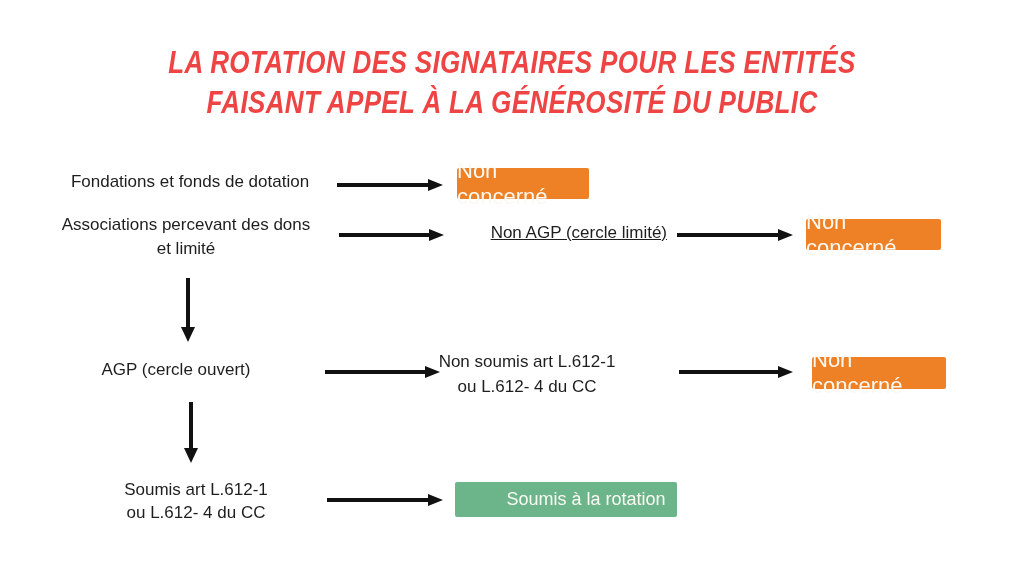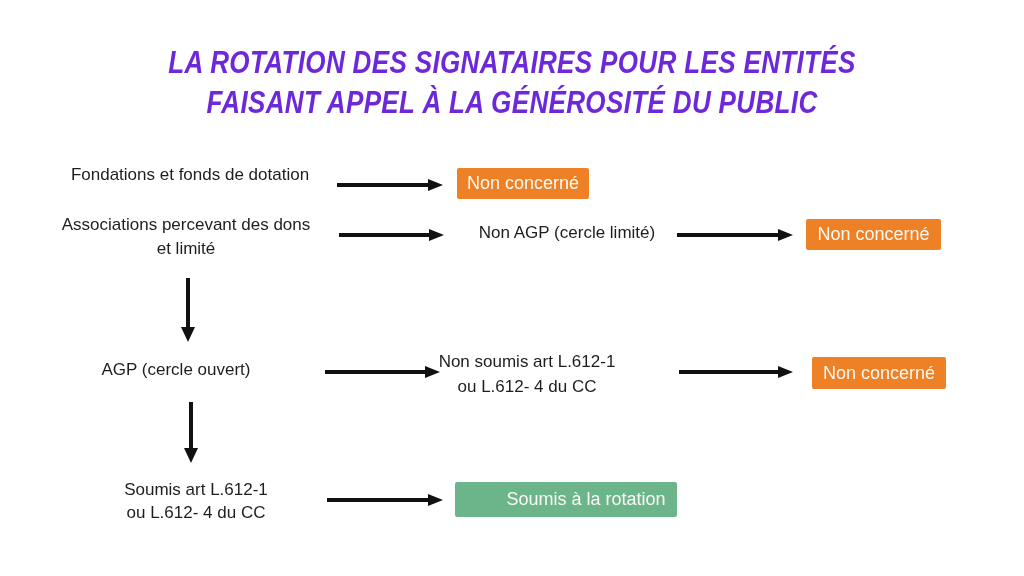--- a/index.html
+++ b/index.html
@@ -2,28 +2,28 @@
 <html><head>
 <meta charset="utf-8">
 <style>
   html,body{margin:0;padding:0;background:#ffffff;}
   .canvas{
     position:relative;width:1024px;height:576px;background:#ffffff;
     font-family:"Liberation Sans", sans-serif;color:#1e1e1e;overflow:hidden;
   }
   
   .title{position:absolute;left:0;top:43px;width:1024px;text-align:center;
-    color:#6d28d9;font-weight:bold;font-style:italic;font-size:31px;line-height:40px;}
+    color:#ef4444;font-weight:bold;font-style:italic;font-size:31px;line-height:40px;}
   .title .tline{transform:scaleX(0.84);transform-origin:50% 50%;white-space:nowrap;letter-spacing:0.4px;}
   
   .lbl{position:absolute;font-size:17px;line-height:24px;text-align:center;color:#1e1e1e;}
-  .lbl.left-align{text-align:center;}
+  .lbl.left-align{text-align:right;text-decoration:underline;}
   
   .box{position:absolute;display:flex;align-items:center;justify-content:center;
-    color:#FBF9F4;font-size:18px;border-radius:2px;}
+    color:#FBF9F4;font-size:22px;border-radius:2px;}
   .box.orange{background:#EE8125;}
   .box.green{background:#6CB489;}
   .box.big{font-size:18px;}
   
   .arrow-h{position:absolute;height:12px;}
   .arrow-h .shaft{position:absolute;left:0;right:11px;top:4px;height:4px;background:#111;}
   .arrow-h .head{position:absolute;right:0;top:0;width:0;height:0;
     border-left:15px solid #111;border-top:6px solid transparent;border-bottom:6px solid transparent;}
   .arrow-v{position:absolute;width:14px;}
   .arrow-v .shaft{position:absolute;top:0;bottom:11px;left:5px;width:4px;background:#111;}
@@ -33,21 +33,21 @@
 </head>
 <body>
 
 <div class="canvas">
 
   <div class="title">
     <div class="tline">LA ROTATION DES SIGNATAIRES POUR LES ENTITÉS</div>
     <div class="tline">FAISANT APPEL À LA GÉNÉROSITÉ DU PUBLIC</div>
   </div>
 
-  <div class="lbl" style="left:40px;top:163px;width:300px;">Fondations et fonds de dotation</div>
+  <div class="lbl" style="left:40px;top:170px;width:300px;">Fondations et fonds de dotation</div>
   <div class="arrow-h" style="left:337px;top:179px;width:106px;">
     <div class="shaft"></div>
     <div class="head"></div>
   </div>
   <div class="box orange" style="left:457px;top:168px;width:132px;height:31px;">Non concerné</div>
 
   <div class="lbl" style="left:36px;top:213px;width:300px;">
     <span>Associations percevant des dons</span><br>
     <span>et limité</span>
   </div>

